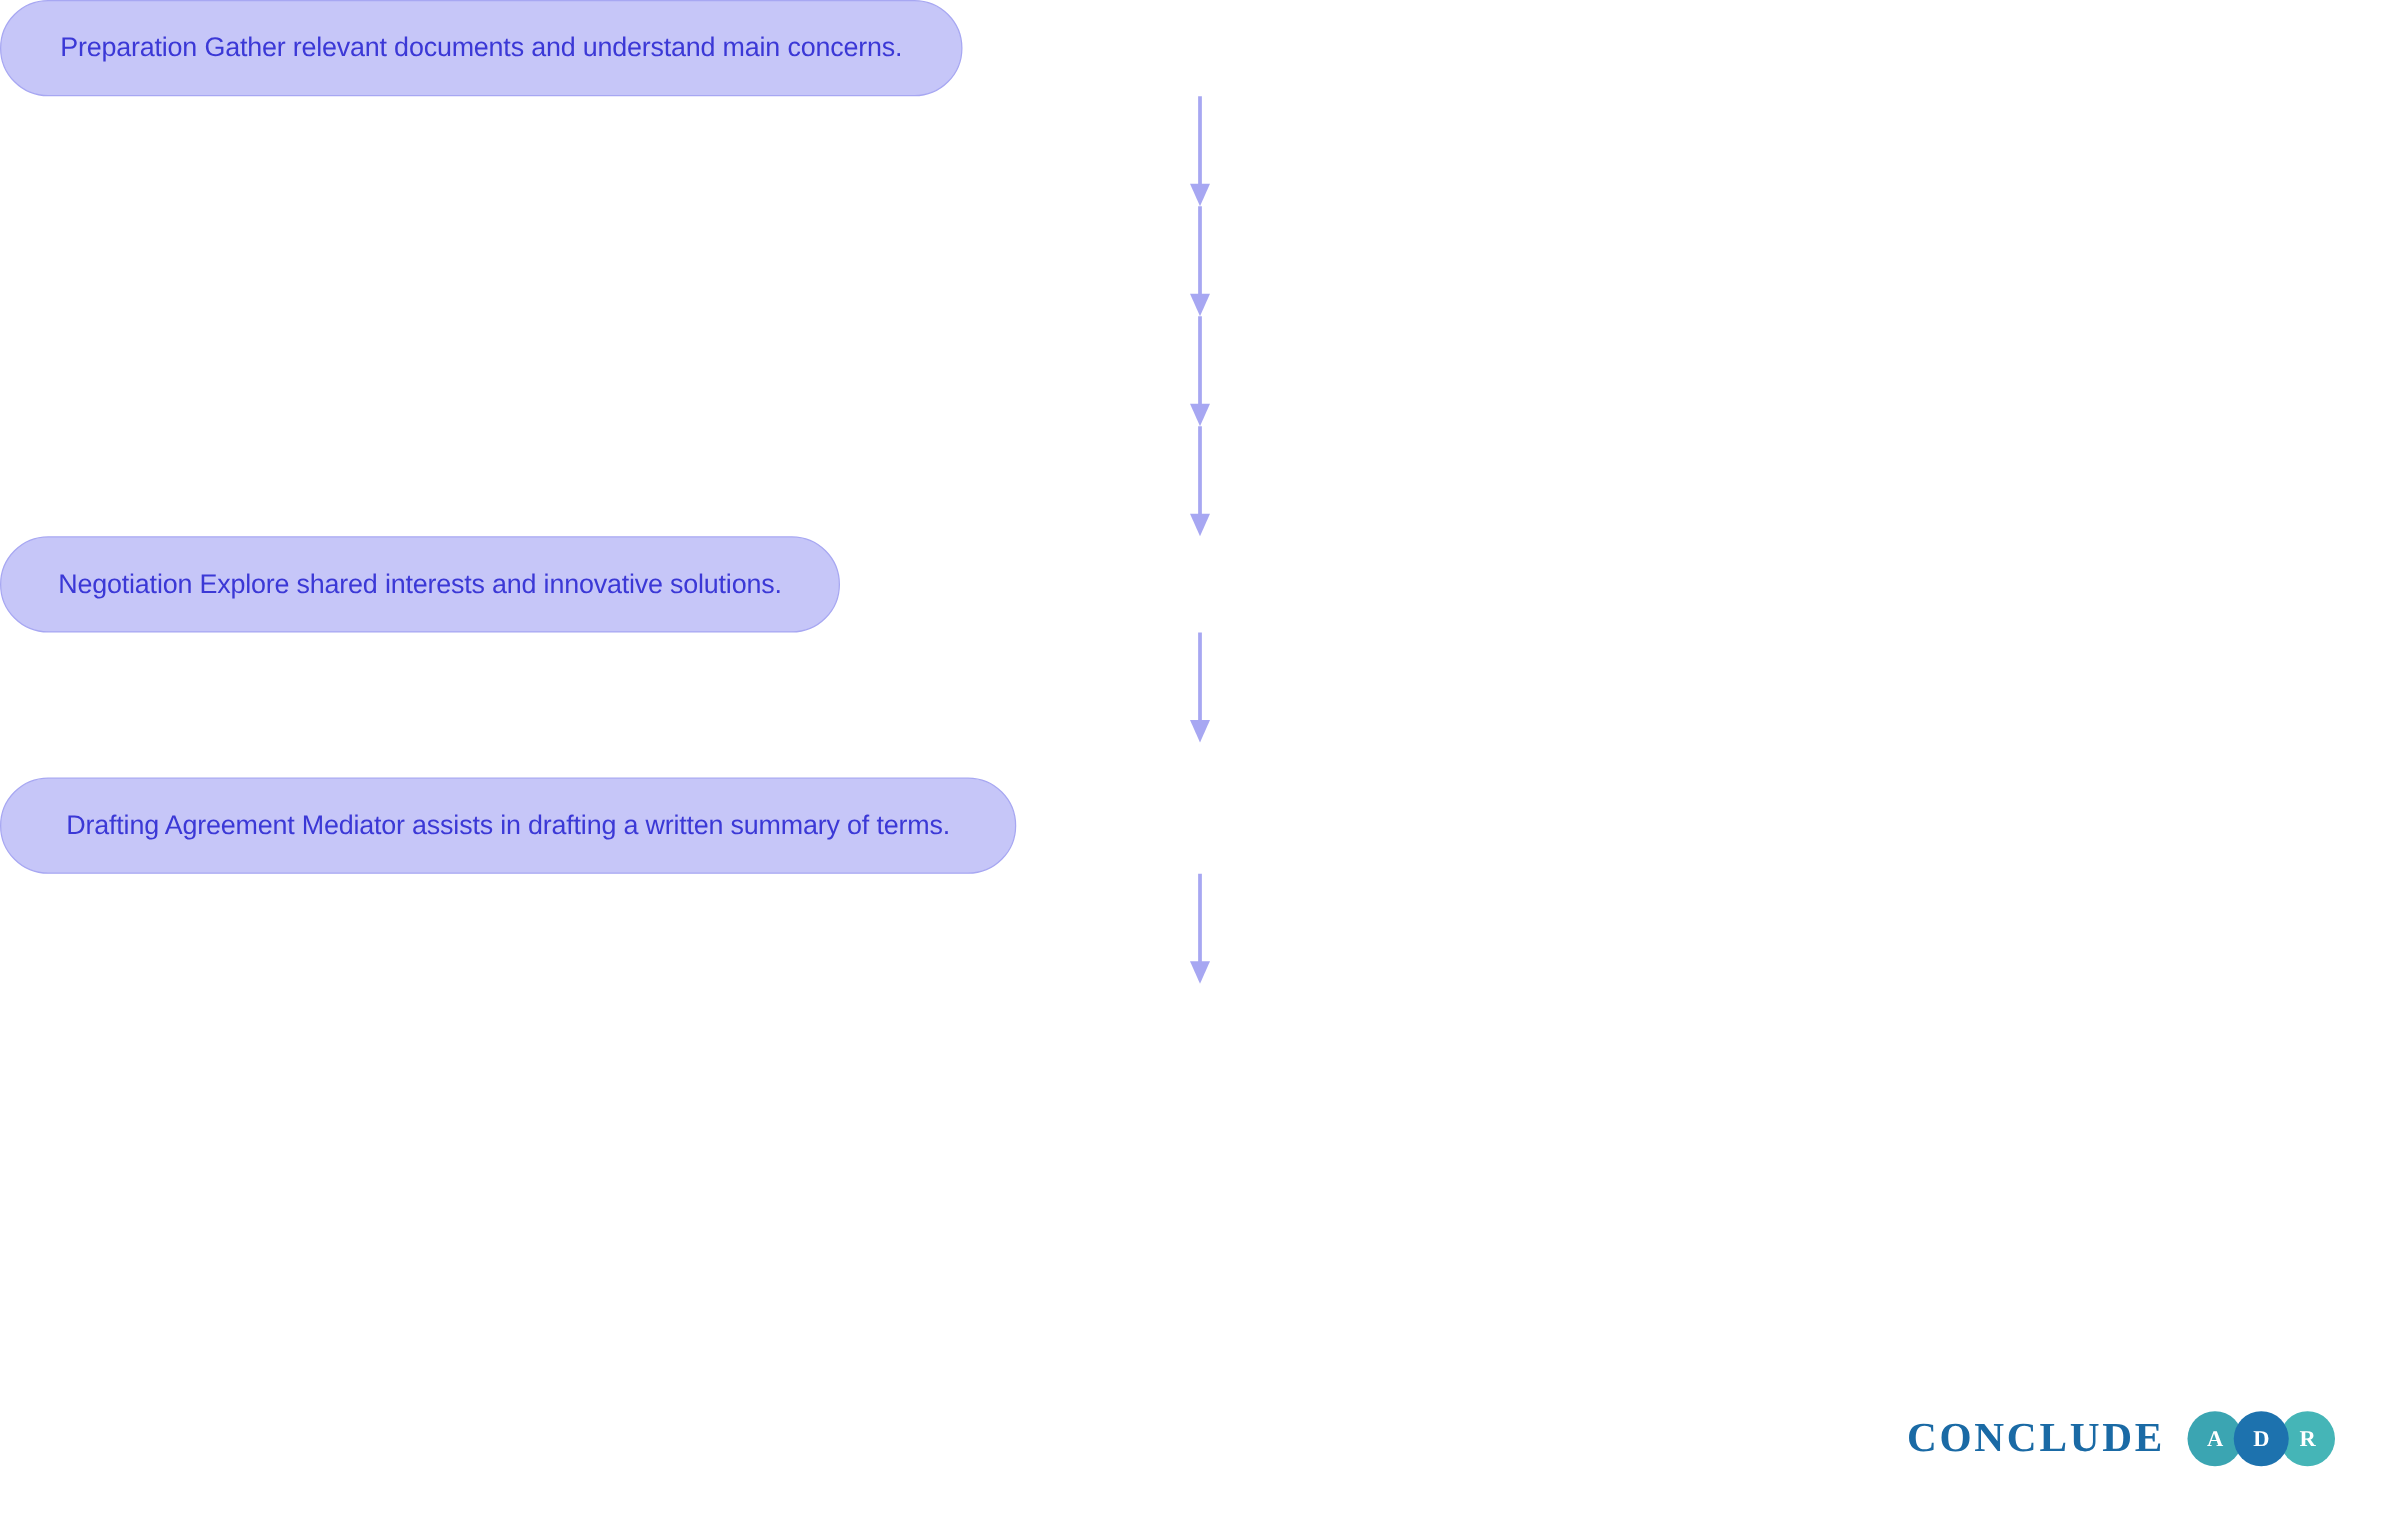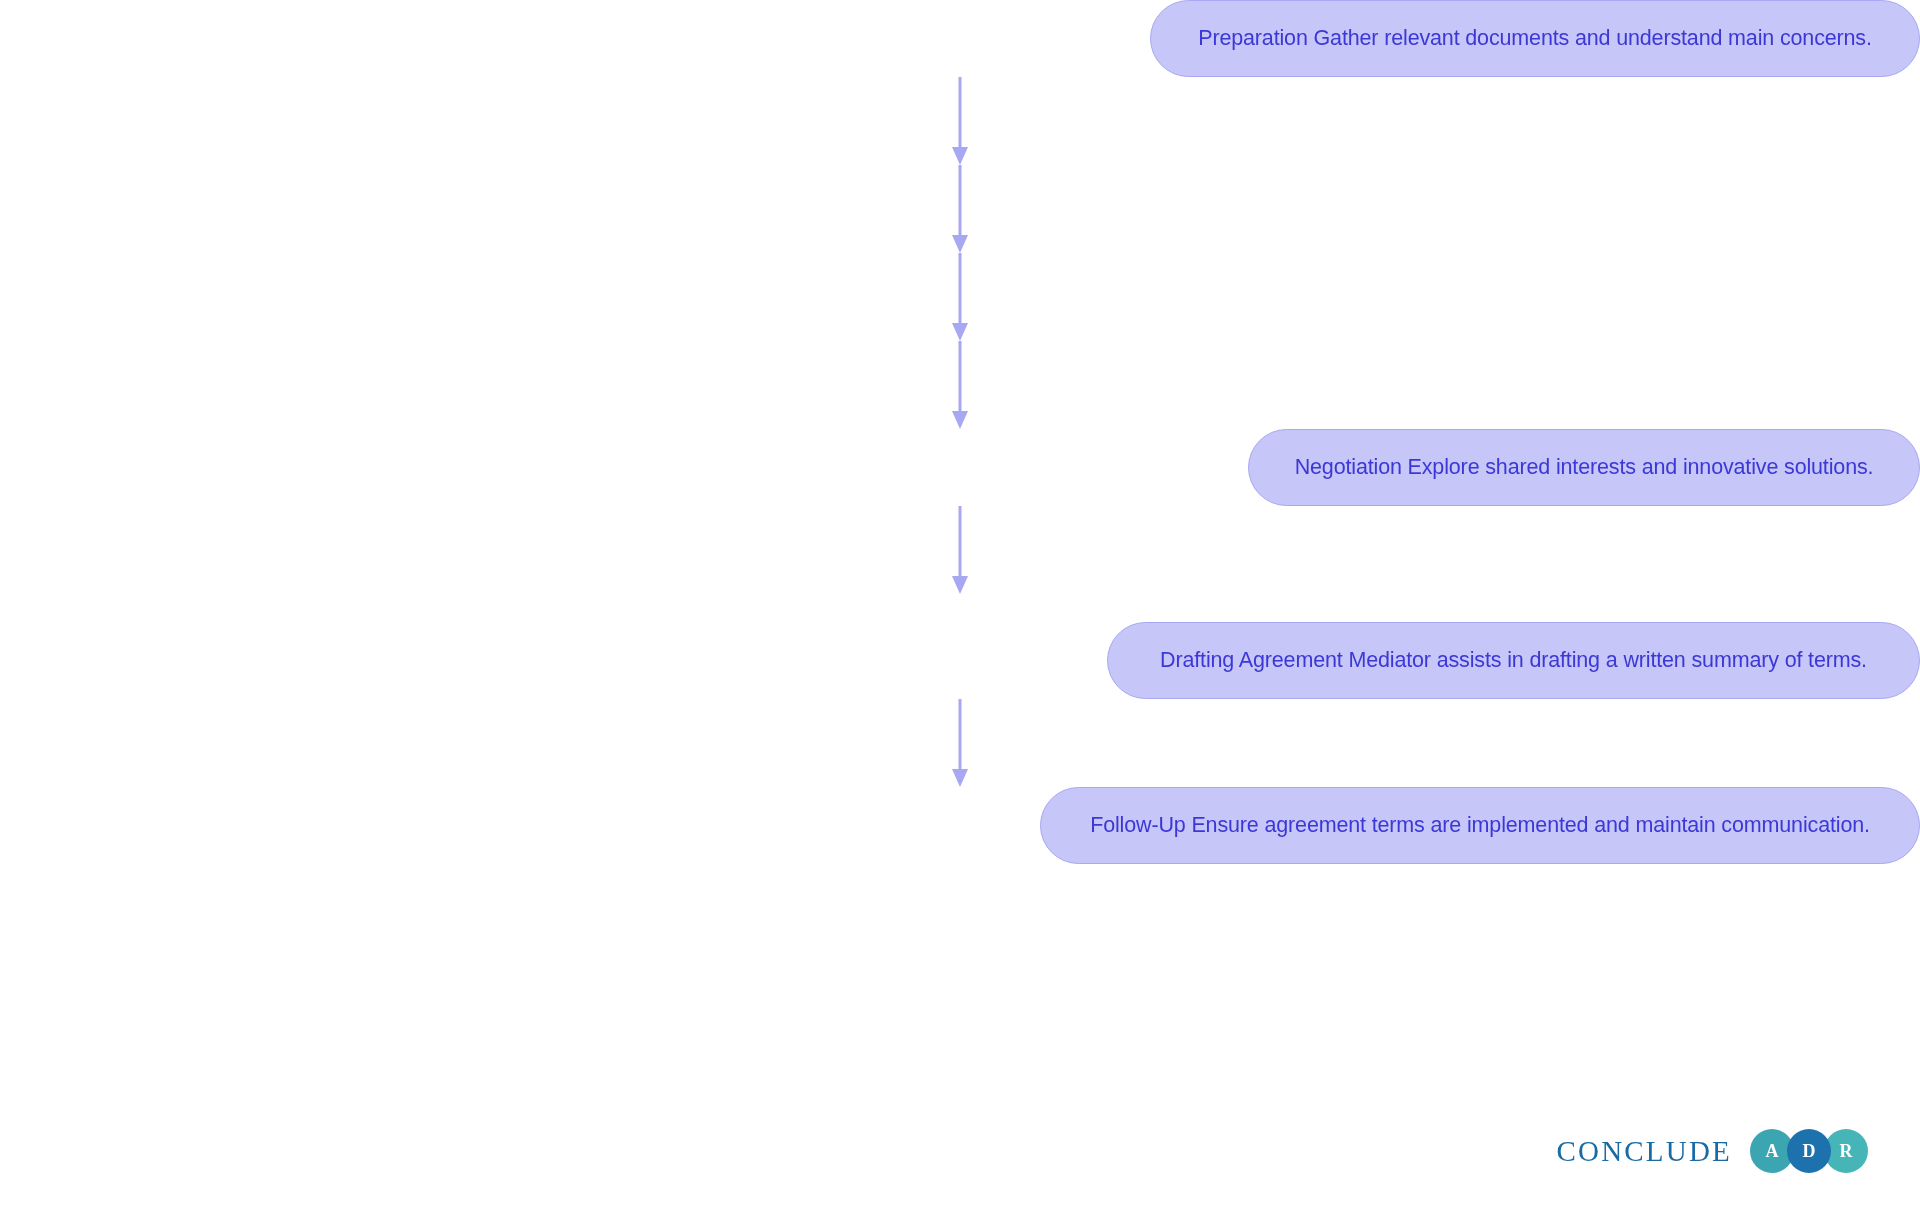--- a/index.html
+++ b/index.html
@@ -25,21 +25,21 @@
 
   .flow-column {
     position: absolute;
     left: 0;
     top: 0;
     width: 1920px;
   }
 
   .node-row {
     display: flex;
-    justify-content: flex-end;
+    justify-content: flex-start;
     align-items: center;
     width: 100%;
   }
 
   .flow-node {
     box-sizing: border-box;
     background: #c6c6f8;
     border: 1.6px solid #a7a7f2;
     border-radius: 46px;
     color: #3b38d6;
@@ -70,22 +70,22 @@
   #brand-logo {
     position: absolute;
     right: 52px;
     bottom: 42px;
     display: flex;
     align-items: center;
     gap: 18px;
   }
   #brand-wordmark {
     font-family: "Liberation Serif", serif;
-    font-weight: 400;
-    font-size: 29px;
+    font-weight: 700;
+    font-size: 33px;
     letter-spacing: 2.2px;
     color: #1a6aa5;
     line-height: 1;
     white-space: nowrap;
   }
   .logo-circles {
     position: relative;
     display: flex;
     align-items: center;
     height: 44px;
@@ -151,23 +151,20 @@
       </div>
       <div class="node-row">
         <div class="flow-node" style="width: 813px; margin-top: 28px;">Drafting Agreement Mediator assists in drafting a written summary of terms.</div>
       </div>
       <div class="connector">
         <svg width="24" height="88" viewBox="0 0 24 88">
           <line x1="12" y1="0" x2="12" y2="72" stroke="#a7a7f2" stroke-width="3"></line>
           <polygon points="4,70 20,70 12,88" fill="#a7a7f2"></polygon>
         </svg>
       </div>
-      <div class="node-row">
-        <div class="flow-node" style="width: 880px;">Follow-Up Ensure agreement terms are implemented and maintain communication.</div>
-      </div>
     </div>
 </div>
 
 <div id="brand-logo">
   <div id="brand-wordmark">CONCLUDE</div>
   <div class="logo-circles">
     <div class="logo-circle c-a">A</div>
     <div class="logo-circle c-d">D</div>
     <div class="logo-circle c-r">R</div>
   </div>

